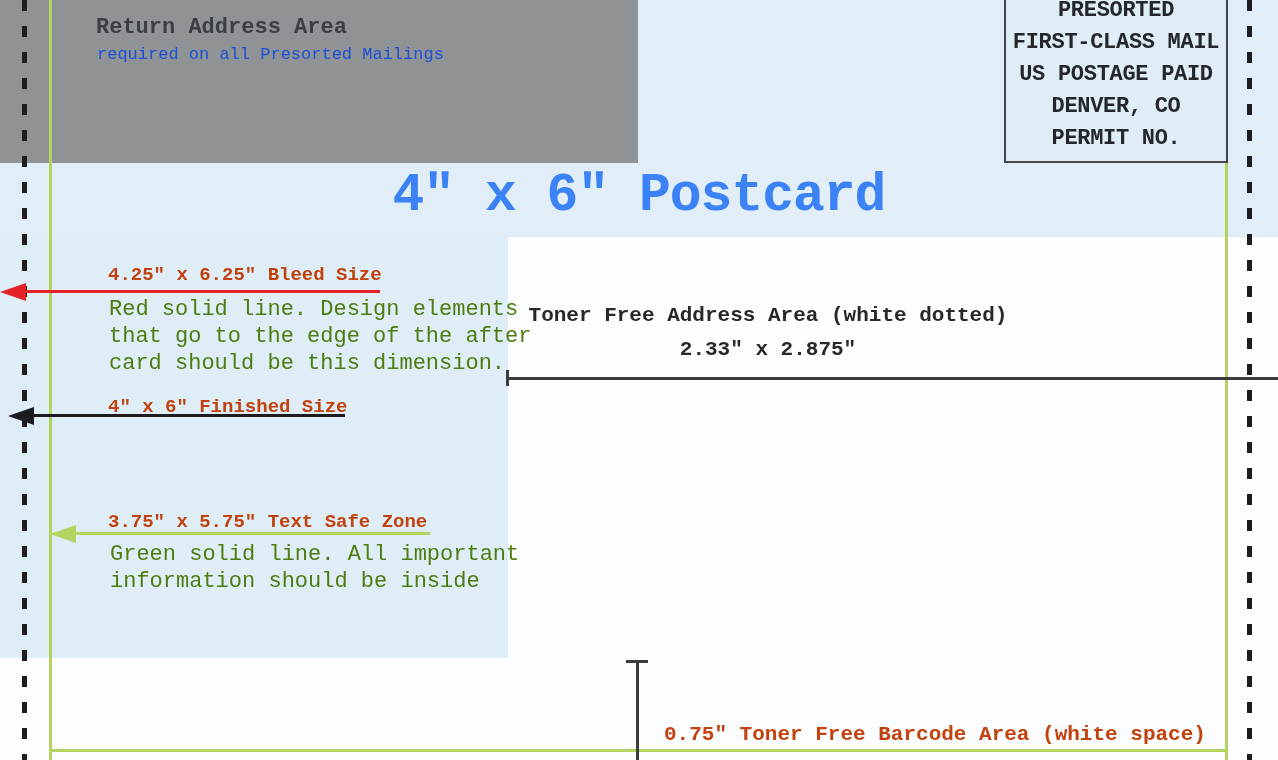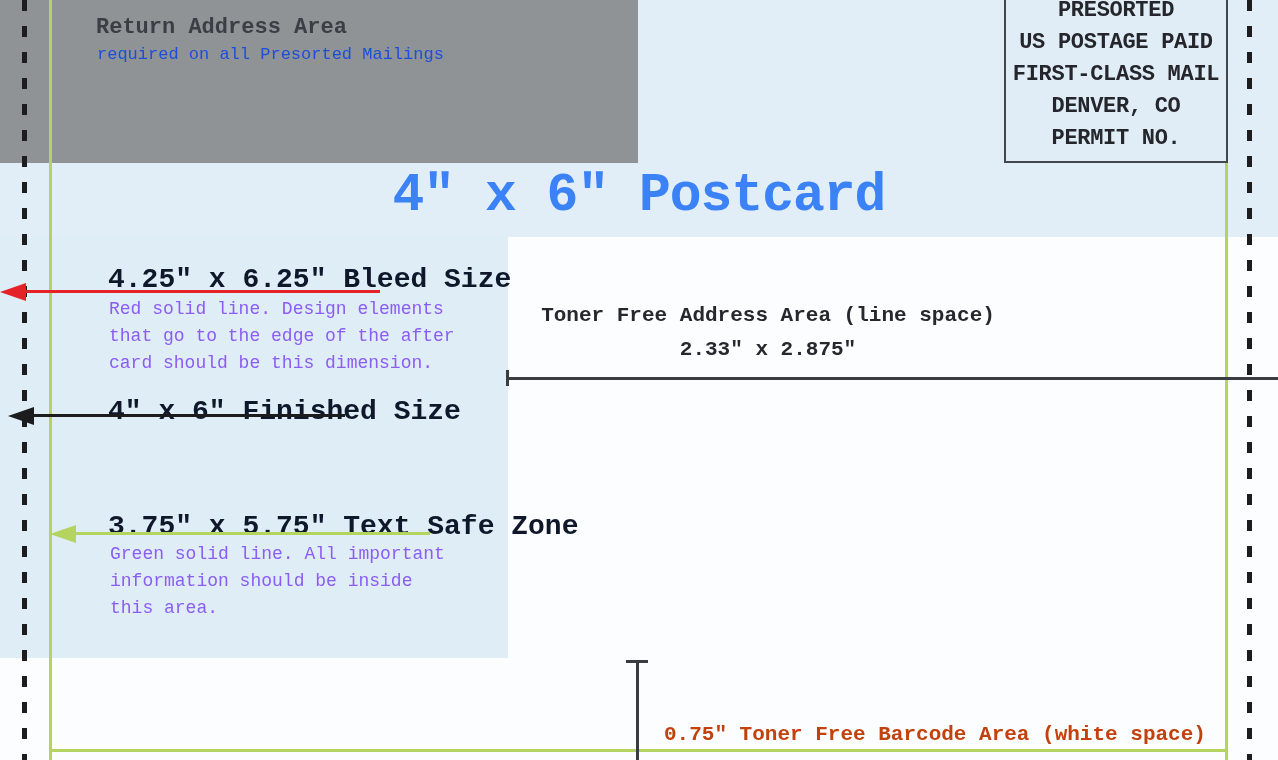--- a/index.html
+++ b/index.html
@@ -27,22 +27,22 @@
   .ra-sub{left:97px;top:45px;font-size:17px;color:#1d4ed8;z-index:4;}
   
   .indicia{left:1004px;top:-16px;width:224px;height:179px;background:#e0edf7;
     border:2px solid #43464b;box-sizing:border-box;z-index:5;
     padding-top:9px;text-align:center;}
   .indicia-line{font-size:22px;font-weight:bold;line-height:32px;color:#24262b;letter-spacing:-0.3px;white-space:nowrap;}
   
   .main-title{left:0;top:166px;width:1278px;text-align:center;font-size:53px;font-weight:bold;
     color:#3b82f6;z-index:4;letter-spacing:-1px;}
   
-  .hdg{font-size:28px;font-weight:bold;color:#0f172a;z-index:6;white-space:nowrap;}
-  .desc{font-size:18px;color:#8b5cf6;line-height:27px;z-index:6;white-space:nowrap;}
+  .hdg{font-size:19px;font-weight:bold;color:#c2410c;z-index:6;white-space:nowrap;}
+  .desc{font-size:22px;color:#4d7c0f;line-height:27px;z-index:6;white-space:nowrap;}
   .hdg-bleed{left:108px;top:264px;}
   .desc-bleed{left:109px;top:296px;}
   .hdg-finished{left:108px;top:396px;}
   .desc-finished{left:110px;top:424px;}
   .hdg-safe{left:108px;top:511px;}
   .desc-safe{left:110px;top:541px;}
   
   .rule{height:3px;z-index:6;}
   .rule-bleed{left:14px;top:290px;width:366px;background:#e52228;}
   .rule-finished{left:22px;top:414px;width:323px;background:#1c1c1f;}
@@ -74,22 +74,22 @@
   <div class="abs ra-sub">required on all Presorted Mailings</div>
 
   <div class="abs vline dashed dash-left"></div>
   <div class="abs vline green green-left"></div>
   <div class="abs vline green green-right"></div>
   <div class="abs vline dashed dash-right"></div>
   <div class="abs green-bottom"></div>
 
   <div class="abs indicia">
     <div class="indicia-line">PRESORTED</div>
+    <div class="indicia-line">FIRST-CLASS MAIL</div>
     <div class="indicia-line">US POSTAGE PAID</div>
-    <div class="indicia-line">FIRST-CLASS MAIL</div>
     <div class="indicia-line">DENVER, CO</div>
     <div class="indicia-line">PERMIT NO.</div>
   </div>
 
   <div class="abs main-title">4″ x 6″ Postcard</div>
 
   <div class="abs hdg hdg-bleed">4.25″ x 6.25″ Bleed Size</div>
   <div class="abs rule rule-bleed"></div>
   <div class="abs arrowhead ah-bleed"></div>
   <div class="abs desc desc-bleed">
@@ -101,24 +101,23 @@
   <div class="abs hdg hdg-finished">4″ x 6″ Finished Size</div>
   <div class="abs rule rule-finished"></div>
   <div class="abs arrowhead ah-finished"></div>
 
   <div class="abs hdg hdg-safe">3.75″ x 5.75″ Text Safe Zone</div>
   <div class="abs rule rule-safe"></div>
   <div class="abs arrowhead ah-safe"></div>
   <div class="abs desc desc-safe">
     <div>Green solid line. All important</div>
     <div>information should be inside</div>
-    <div>this area.</div>
   </div>
 
-  <div class="abs addr-label">Toner Free Address Area (line space)</div>
+  <div class="abs addr-label">Toner Free Address Area (white dotted)</div>
   <div class="abs addr-dims">2.33″ x 2.875″</div>
   <div class="abs hdim-cap"></div>
   <div class="abs hdim"></div>
 
   <div class="abs vdim-cap"></div>
   <div class="abs vdim"></div>
   <div class="abs barcode-label">0.75″ Toner Free Barcode Area (white space)</div>
 
 </div>
 

